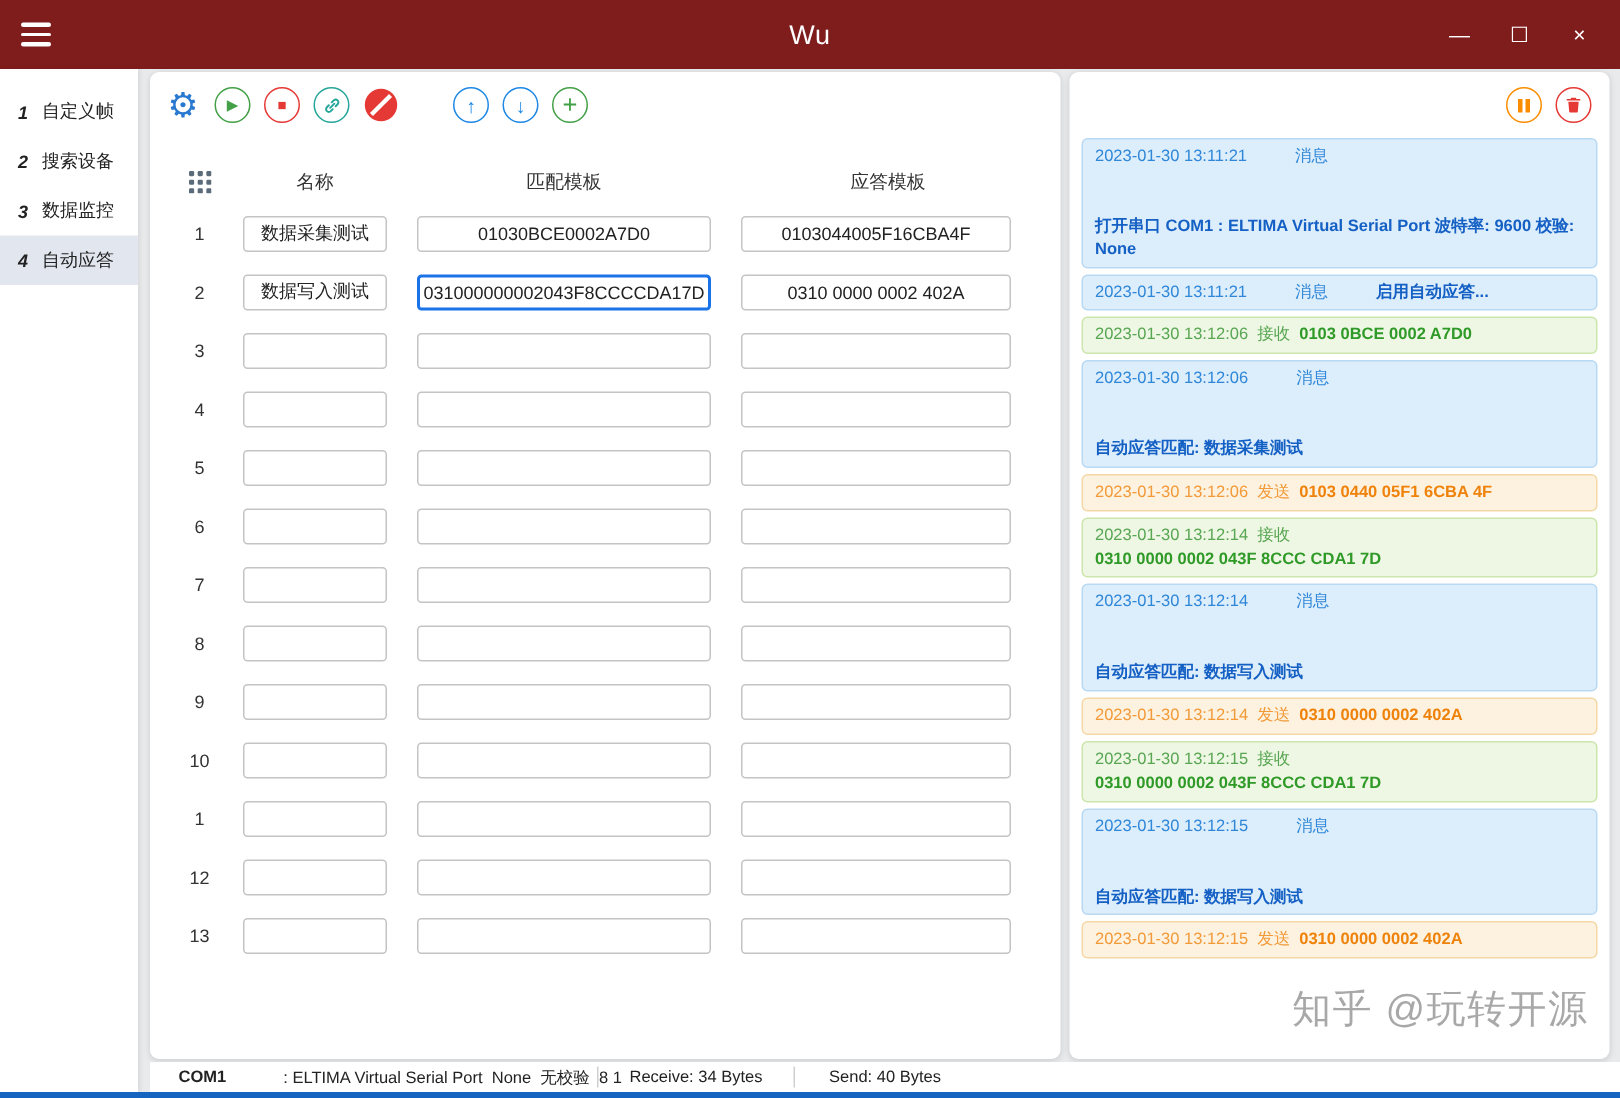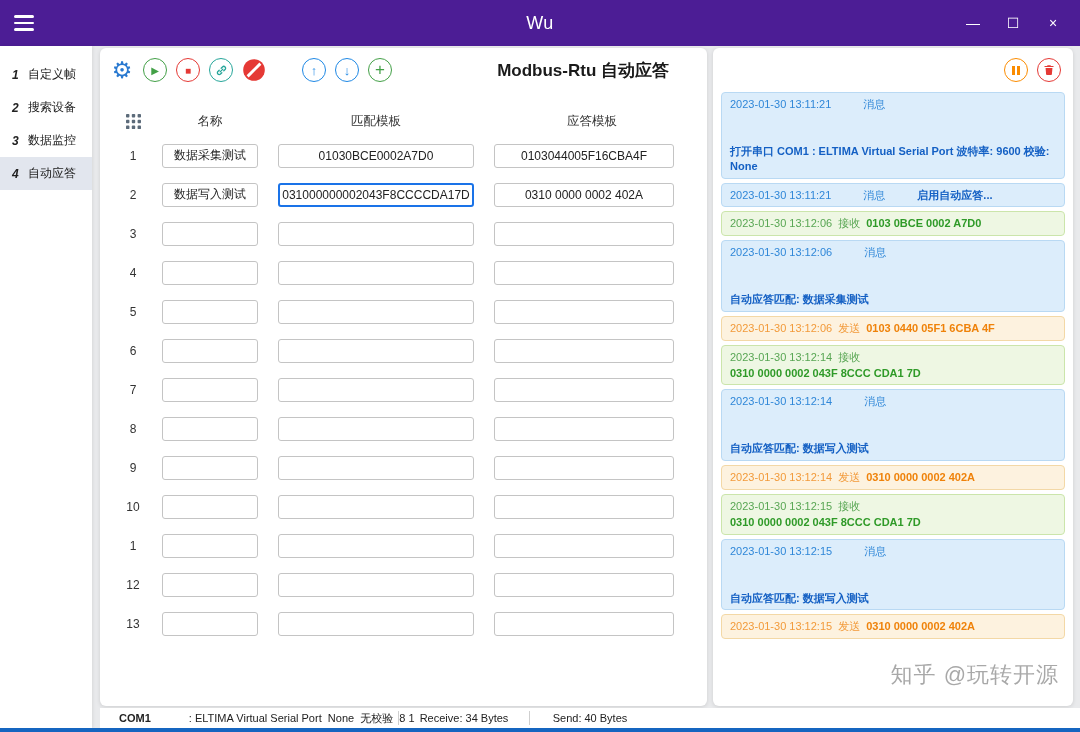--- a/index.html
+++ b/index.html
@@ -1,21 +1,21 @@
 <!DOCTYPE html>
 <html><head>
 <meta charset="utf-8">
 <style>
   * { margin:0; padding:0; box-sizing:border-box; }
   html,body { width:1080px; height:732px; }
   body { font-family:"Liberation Sans", sans-serif; background:#e9eaec; overflow:hidden; }
   .window { position:relative; width:1080px; height:732px; background:#e9eaec; }
 
   
-  .titlebar { position:absolute; top:0; left:0; right:0; height:46px; background:#4c1d95; display:flex; align-items:center; }
+  .titlebar { position:absolute; top:0; left:0; right:0; height:46px; background:#7f1d1d; display:flex; align-items:center; }
   .hamburger { width:46px; height:46px; display:flex; flex-direction:column; justify-content:center; gap:4px; padding-left:14px; cursor:pointer; }
   .hamburger span { display:block; width:20px; height:2.6px; background:#fff; border-radius:2px; }
   .win-title { position:absolute; left:0; right:0; text-align:center; color:#fff; font-size:18px; letter-spacing:.5px; }
   .win-controls { margin-left:auto; display:flex; align-items:center; gap:6px; padding-right:10px; z-index:2; }
   .win-btn { width:34px; height:30px; background:transparent; border:none; color:#fff; font-size:14px; cursor:pointer; display:flex; align-items:center; justify-content:center; }
 
   
   .sidebar { position:absolute; top:46px; left:0; width:92px; bottom:4px; background:#fff; box-shadow:1px 0 3px rgba(0,0,0,.08); padding-top:12px; }
   .side-item { display:flex; align-items:center; gap:8px; padding:8px 6px 8px 12px; font-size:12px; color:#222; cursor:pointer; }
   .side-item.active { background:#e2e6ee; }
@@ -65,21 +65,21 @@
   .log-entry { display:flex; flex-wrap:wrap; align-items:baseline; column-gap:6px; row-gap:1px; margin:4px 2px; padding:4px 8px; border-radius:4px; border:1px solid transparent; font-size:11px; line-height:1.35; }
   .log-time { white-space:nowrap; }
   .log-tag { white-space:nowrap; }
   .log-text { font-weight:bold; }
   .type-info { background:#dcedfb; border-color:#b9d9f3; color:#2f87d8;gap:32px; }
   .type-info .log-text { color:#1460c4; }
   .type-recv { background:#eef7e3; border-color:#cbe5ab; color:#58a653; }
   .type-recv .log-text { color:#2f9a28; }
   .type-send { background:#fdf2df; border-color:#f3d8a6; color:#f29a3a; }
   .type-send .log-text { color:#ef820a; }
-  .watermark { position:absolute; right:14px; bottom:16px; font-size:22px; color:#8c8c8c; opacity:.75; letter-spacing:1px; }
+  .watermark { position:absolute; right:14px; bottom:16px; font-size:26px; color:#8c8c8c; opacity:.75; letter-spacing:1px; }
 
   
   .statusbar { position:absolute; left:100px; right:0; top:708px; height:20px; background:#fff; display:flex; align-items:center; font-size:11px; color:#222; }
   .sb-left { display:flex; align-items:center; gap:7px; padding-left:12px; width:298px; }
   .dot { width:10px; height:10px; border-radius:50%; background:#19c421; }
   .sb-port { font-weight:bold; }
   .sb-detail { white-space:pre;margin-left:28px; }
   .sb-sep { width:1px; height:14px; background:#cfcfcf; }
   .sb-mid { width:130px; text-align:center; }
   .sb-send { width:120px; text-align:center; }
@@ -143,21 +143,20 @@
               <circle cx="10" cy="10" r="9" fill="#e53935"></circle>
               <rect x="2.5" y="8.8" width="15" height="2.4" fill="#fff" transform="rotate(-45 10 10)"></rect>
             </svg>
         </button>
       </div>
       <div class="tb-group second">
         <button class="icon-btn imp">↑</button>
         <button class="icon-btn exp">↓</button>
         <button class="icon-btn add">+</button>
       </div>
-      <div class="tb-title">Modbus-Rtu 自动应答</div>
     </div>
 
     <div class="t-head">
       <span class="col-grid">
         <svg viewBox="0 0 14 14" width="15" height="15">
             <g fill="#5c6b7a">
               <rect x="0" y="0" width="3.2" height="3.2" rx=".8"></rect>
               <rect x="5.4" y="0" width="3.2" height="3.2" rx=".8"></rect>
               <rect x="10.8" y="0" width="3.2" height="3.2" rx=".8"></rect>
               <rect x="0" y="5.4" width="3.2" height="3.2" rx=".8"></rect>

